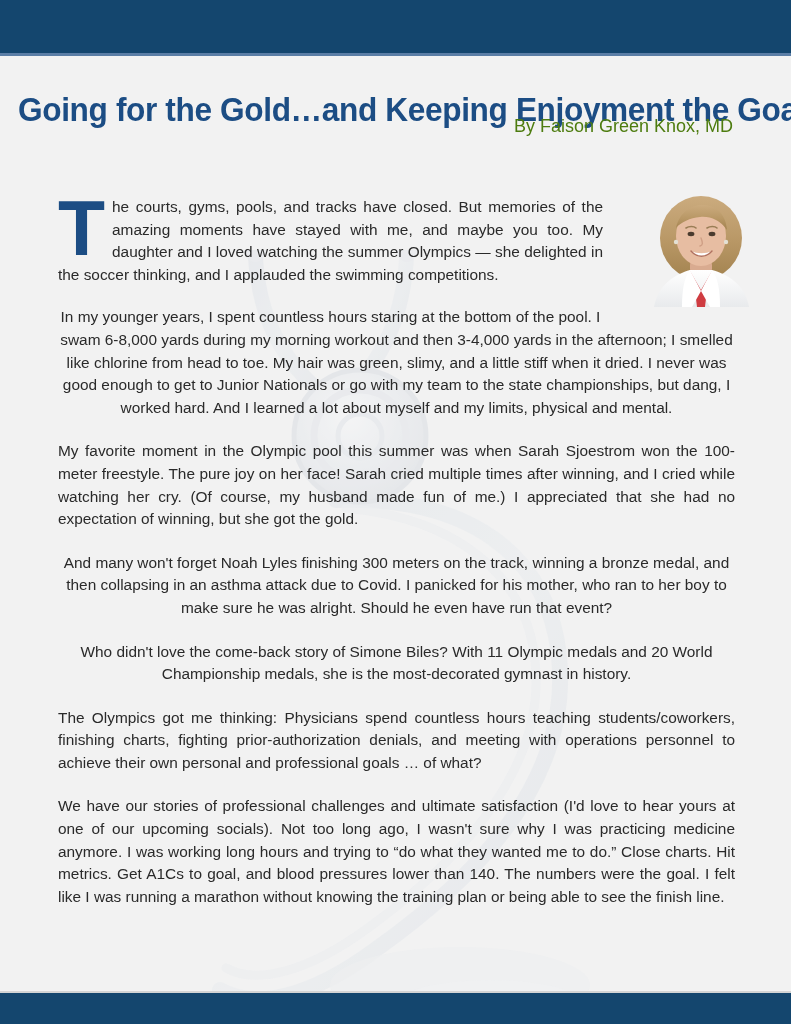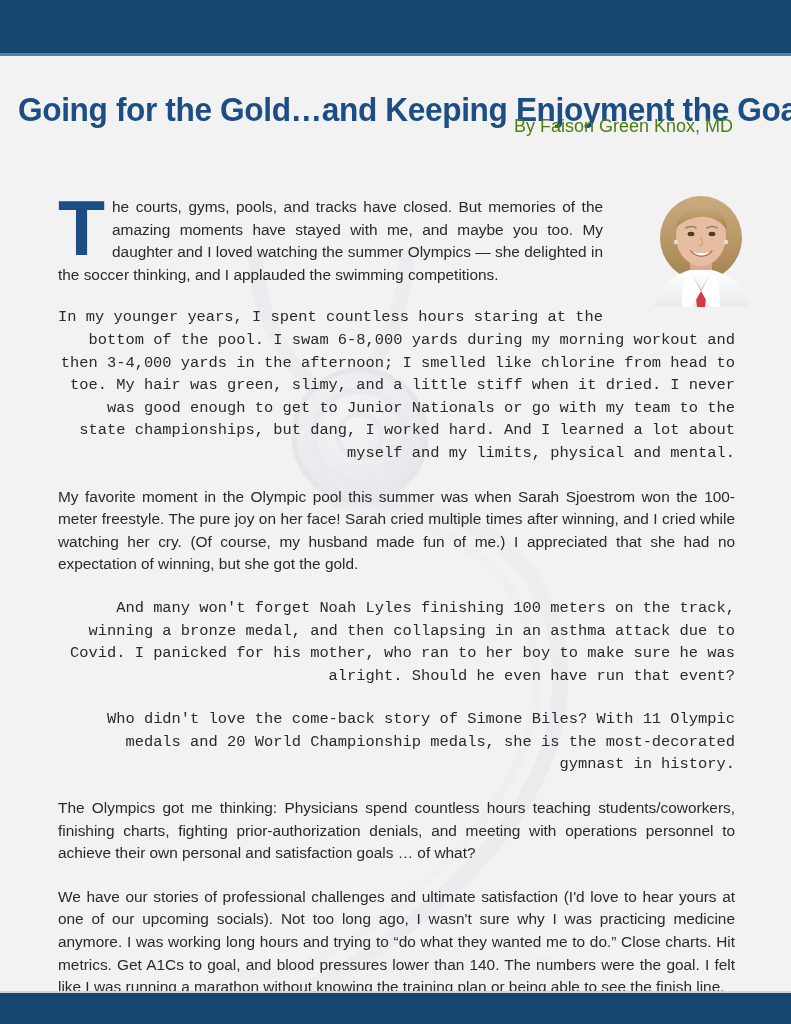--- a/index.html
+++ b/index.html
@@ -119,22 +119,21 @@
     line-height: 22.6px;
     color: #2a2a2a;
     margin: 0 0 21px 0;
     text-align: justify;
     text-justify: inter-word;
   }
   .para.first {
     margin-bottom: 20px;
   }
   .para.ragged {
-    text-align: right;
-    font-family: Liberation Mono, monospace;
+    text-align: center;
   }
   .drop-cap {
     float: left;
     color: #1c4d84;
     font-family: "Liberation Sans Narrow", "Liberation Sans", sans-serif;
     font-weight: bold;
     font-size: 77px;
     line-height: 60px;
     margin: 2px 7px 0 0;
     padding: 0;
@@ -264,25 +263,25 @@
 
     <p class="para first">
       <span class="shape-photo"></span>
       <span class="drop-cap">T</span><span>he courts, gyms, pools, and tracks have closed. But memories of the amazing moments have stayed with me, and maybe you too. My daughter and I loved watching the summer Olympics — she delighted in the soccer thinking, and I applauded the swimming competitions.</span>
     </p>
 
     <p class="para ragged">In my younger years, I spent countless hours staring at the bottom of the pool. I swam 6-8,000 yards during my morning workout and then 3-4,000 yards in the afternoon; I smelled like chlorine from head to toe. My hair was green, slimy, and a little stiff when it dried. I never was good enough to get to Junior Nationals or go with my team to the state championships, but dang, I worked hard. And I learned a lot about myself and my limits, physical and mental.</p>
 
     <p class="para">My favorite moment in the Olympic pool this summer was when Sarah Sjoestrom won the 100-meter freestyle. The pure joy on her face! Sarah cried multiple times after winning, and I cried while watching her cry. (Of course, my husband made fun of me.) I appreciated that she had no expectation of winning, but she got the gold.</p>
 
-    <p class="para ragged">And many won't forget Noah Lyles finishing 100 meters on the track, winning a bronze medal, and then collapsing in an asthma attack due to Covid. I panicked for his mother, who ran to her boy to make sure he was alright. Should he even have run that event?</p>
+    <p class="para ragged">And many won't forget Noah Lyles finishing 300 meters on the track, winning a bronze medal, and then collapsing in an asthma attack due to Covid. I panicked for his mother, who ran to her boy to make sure he was alright. Should he even have run that event?</p>
 
     <p class="para ragged">Who didn't love the come-back story of Simone Biles? With 11 Olympic medals and 20 World Championship medals, she is the most-decorated gymnast in history.</p>
 
-    <p class="para">The Olympics got me thinking: Physicians spend countless hours teaching students/coworkers, finishing charts, fighting prior-authorization denials, and meeting with operations personnel to achieve their own personal and satisfaction goals … of what?</p>
+    <p class="para">The Olympics got me thinking: Physicians spend countless hours teaching students/coworkers, finishing charts, fighting prior-authorization denials, and meeting with operations personnel to achieve their own personal and professional goals … of what?</p>
 
     <p class="para">We have our stories of professional challenges and ultimate satisfaction (I'd love to hear yours at one of our upcoming socials). Not too long ago, I wasn't sure why I was practicing medicine anymore. I was working long hours and trying to “do what they wanted me to do.” Close charts. Hit metrics. Get  A1Cs to goal, and  blood pressures lower than 140. The numbers were the goal. I felt like I was running a marathon without knowing the training plan or being able to see the finish line.</p>
 
   </div>
 
   <div class="footer-rule"></div>
   <div class="footer-bar"></div>
 
 </div>
 

